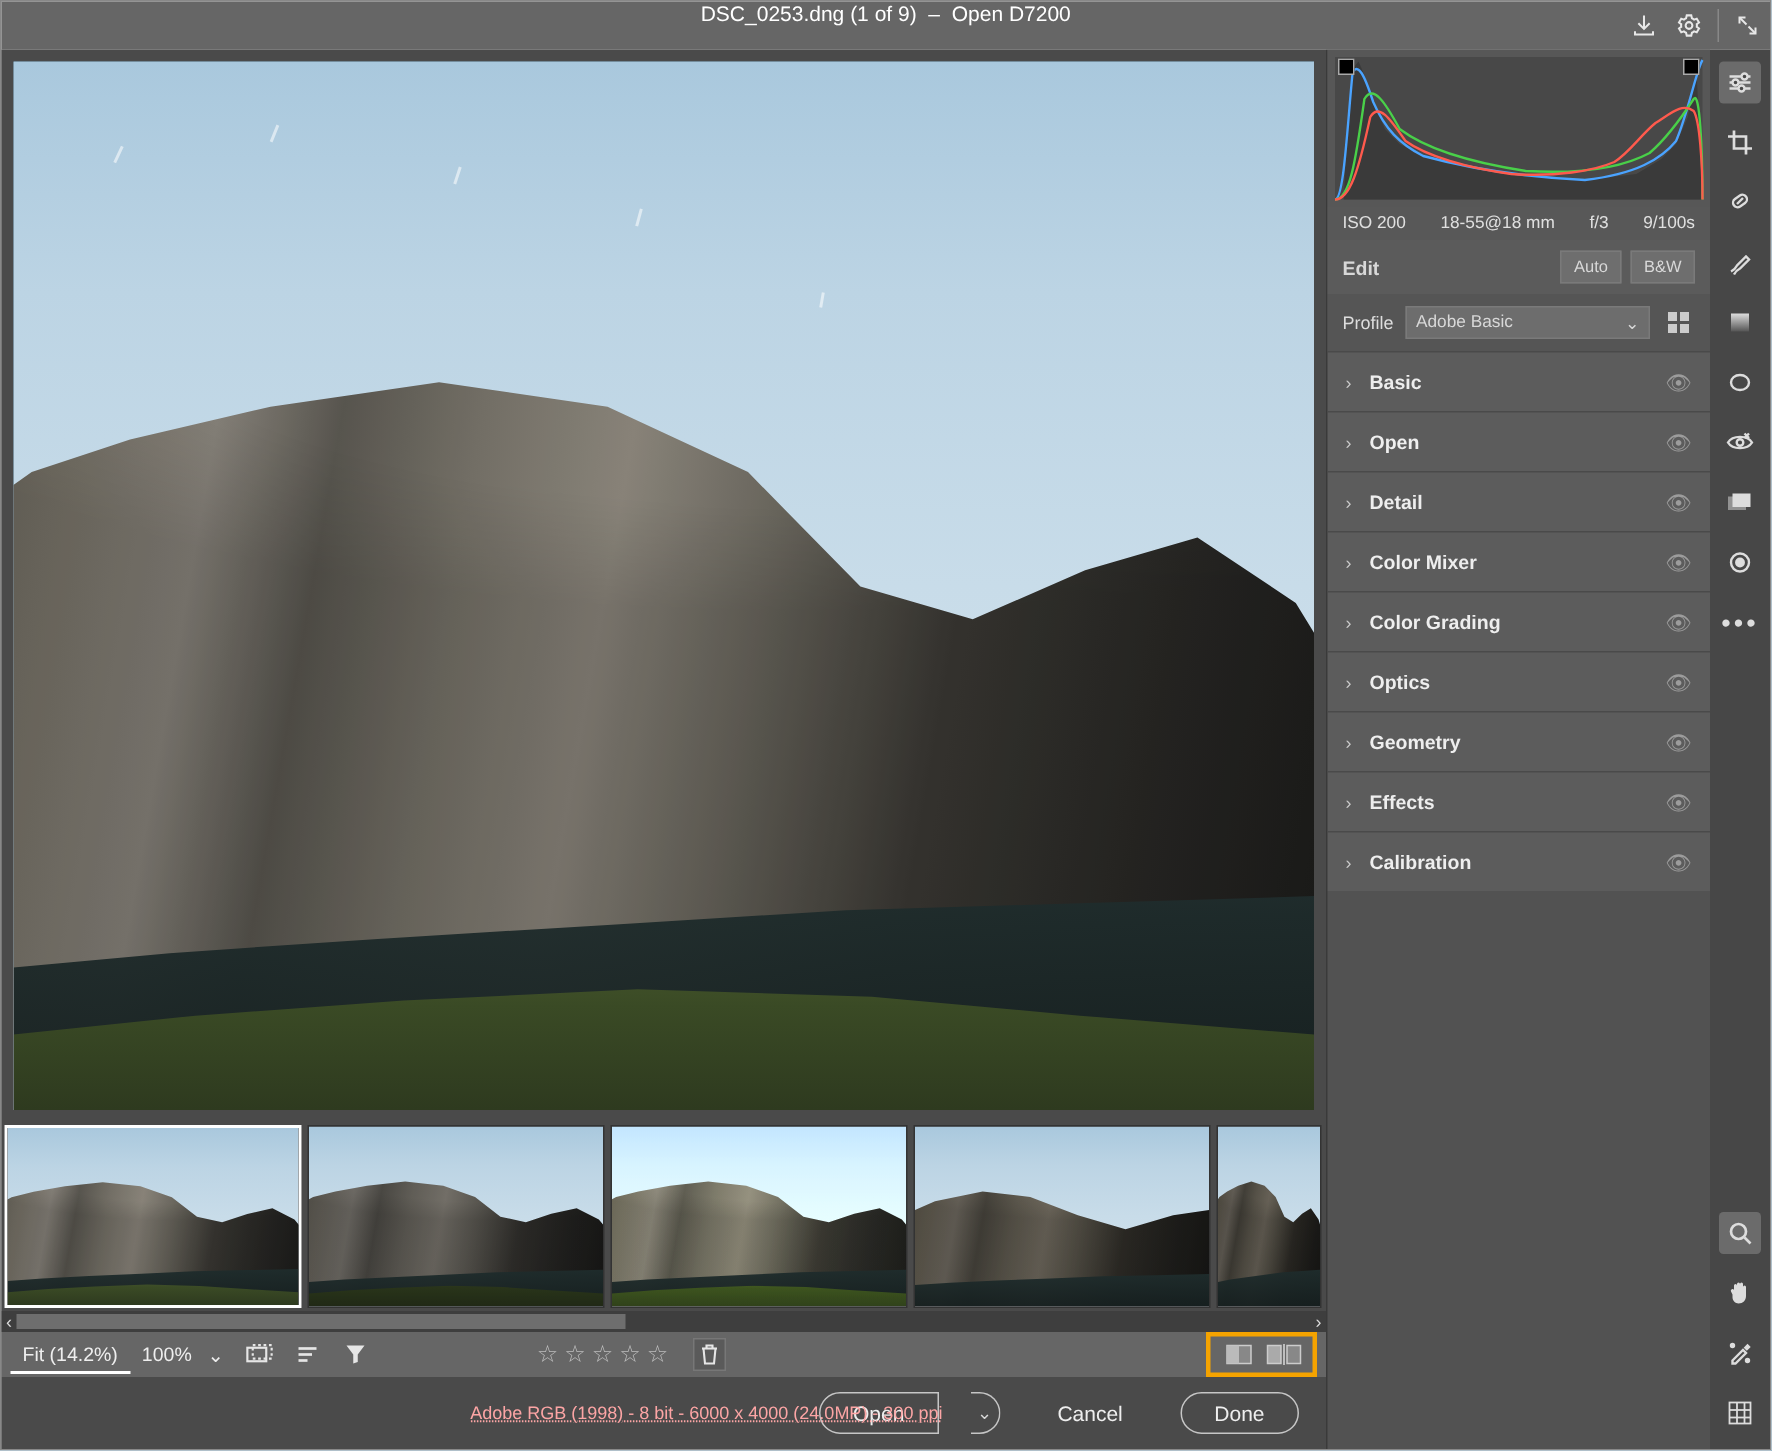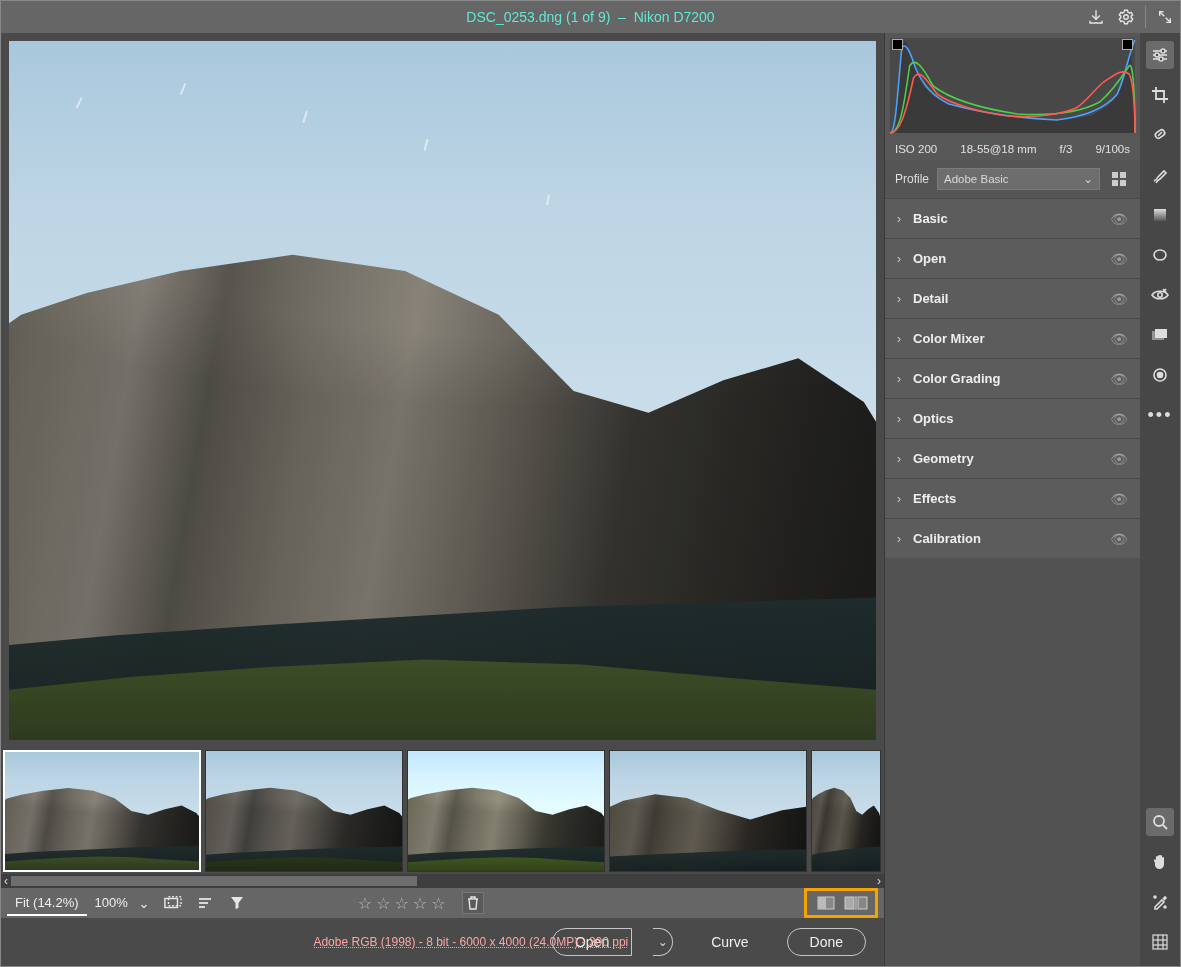--- a/index.html
+++ b/index.html
@@ -14,21 +14,21 @@
     --text-dim: #b8b8b8;
     --text-dimmer:#9a9a9a;
     --highlight: #8a8a8a;
   }
   *{box-sizing:border-box; font-family:"Segoe UI", Arial, sans-serif;}
   body{margin:0; width:1181px; height:967px; background:#fff; color:var(--text); font-size:12px; overflow:hidden;}
   .window{border:1px solid #888; width:1181px; height:967px; display:flex; flex-direction:column;}
   
   .titlebar{background:#fff; color:#333; height:40px; display:flex; align-items:center; padding:0 14px; font-size:14px;}
   
-  .sub-titlebar{background:var(--bg-light); height:32px; display:flex; align-items:center; justify-content:center; position:relative; color:#5eead4; font-size:14px;}
+  .sub-titlebar{background:var(--bg-light); height:32px; display:flex; align-items:flex-start; justify-content:center; position:relative; color:#ffffff; font-size:14px;}
   .sub-titlebar .right-icons{position:absolute; right:0; top:0; height:100%; display:flex; align-items:center;}
   .sub-icon{width:30px; height:32px; display:flex; align-items:center; justify-content:center; cursor:pointer; color:#e8e8e8;}
   .divider-v{width:1px; height:22px; background:#888; margin:0 4px;}
   
   .main{flex:1; background:#4a4a4a; display:flex; overflow:hidden;}
   .center-col{flex:1; display:flex; flex-direction:column; min-width:0;}
   .preview-wrap{flex:1; background:#4a4a4a; padding:8px; display:flex; align-items:center; justify-content:center; min-height:0;}
   .preview{width:100%; height:100%; background:#7ca7c2; position:relative; overflow:hidden;}
   .sky-grad{position:absolute;inset:0;background:linear-gradient(to bottom,#a9c8dd 0%,#bcd4e4 22%,#c8dce9 50%,#d6e4ed 100%);}
   .cliff{position:absolute;left:-4%;right:-4%;bottom:0;height:78%;
@@ -106,21 +106,21 @@
 </style>
 </head>
 <body>
 
 <div class="window">
 
 
   <div class="sub-titlebar">
     <span>DSC_0253.dng (1 of 9)</span>
     <span style="white-space:pre;">  –  </span>
-    <span>Nikon D7200</span>
+    <span>Open D7200</span>
     <div class="right-icons">
       <div class="sub-icon">
         <svg width="18" height="18" viewBox="0 0 24 24" fill="none" stroke="currentColor" stroke-width="1.8">
             <path d="M4 17v3h16v-3"></path>
             <path d="M12 3v12"></path>
             <path d="M7 10l5 5 5-5"></path>
           </svg>
       </div>
       <div class="sub-icon">
         <svg width="18" height="18" viewBox="0 0 24 24" fill="none" stroke="currentColor" stroke-width="1.8">
@@ -262,21 +262,21 @@
         </div>
       </div>
 
       <div class="statusbar">
         <span class="link" style="position:absolute;left:50%;transform:translateX(-88%);">Adobe RGB (1998) - 8 bit - 6000 x 4000 (24.0MP) - 300 ppi</span>
         <div class="spacer"></div>
         <div class="btn-split">
           <div class="btn">Open</div>
           <div class="caret">⌄</div>
         </div>
-        <div class="btn plain">Curve</div>
+        <div class="btn plain">Cancel</div>
         <div class="btn">Done</div>
       </div>
     </div>
 
     <div class="inspector">
       <div class="histo">
         <div class="corner left"></div>
         <div class="corner right"></div>
         <svg viewBox="0 0 250 95" preserveAspectRatio="none">
           <path d="M0,95 L6,95 8,50 12,8 16,3 20,12 26,30 34,48 44,58 60,66 90,74 130,80 170,82 205,78 222,68 232,58 240,40 246,10 250,95 Z" fill="#3a3a3a"></path>
@@ -284,20 +284,26 @@
           <path d="M0,95 C10,95 14,70 20,28 C26,18 34,30 44,48 C60,60 90,70 130,76 C165,78 195,74 214,64 C226,54 236,40 244,28 C248,22 250,60 250,95" fill="none" stroke="#49d049" stroke-width="1.6"></path>
           <path d="M0,95 C10,95 16,76 24,40 C30,30 38,42 48,56 C62,66 90,74 120,78 C150,80 176,76 190,70 C200,64 208,52 218,44 C228,38 236,30 244,36 C248,42 250,70 250,95" fill="none" stroke="#ff5a4d" stroke-width="1.6"></path>
         </svg>
       </div>
       <div class="metadata">
         <span>ISO 200</span>
         <span>18-55@18 mm</span>
         <span>f/3</span>
         <span>9/100s</span>
       </div>
+      <div class="edit-head">
+        <span class="title">Edit</span>
+        <div class="spacer"></div>
+        <div class="pill">Auto</div>
+        <div class="pill">B&amp;W</div>
+      </div>
       <div class="profile-row">
         <label>Profile</label>
         <div class="select">
           <span>Adobe Basic</span>
           <span>⌄</span>
         </div>
         <div class="prof-grid">
           <svg width="16" height="16" viewBox="0 0 16 16" fill="#ccc">
               <rect x="1" y="1" width="6" height="6"></rect>
               <rect x="9" y="1" width="6" height="6"></rect>

